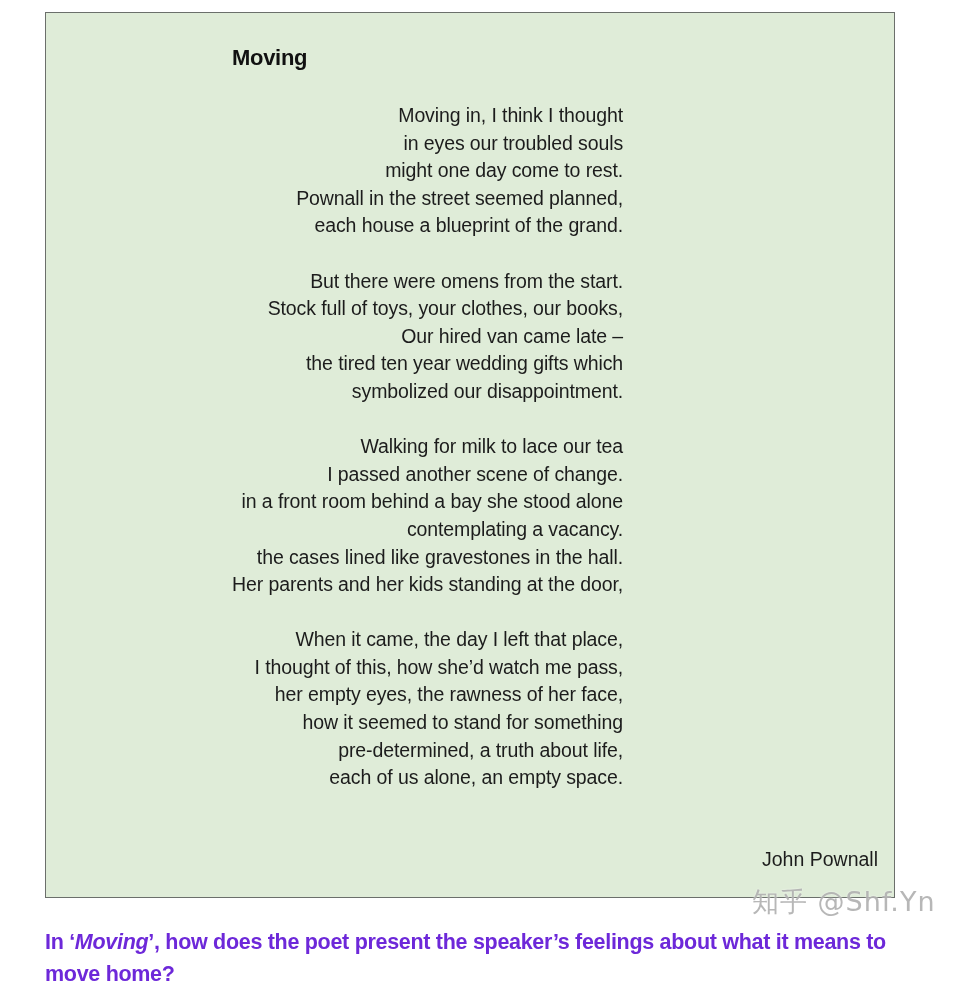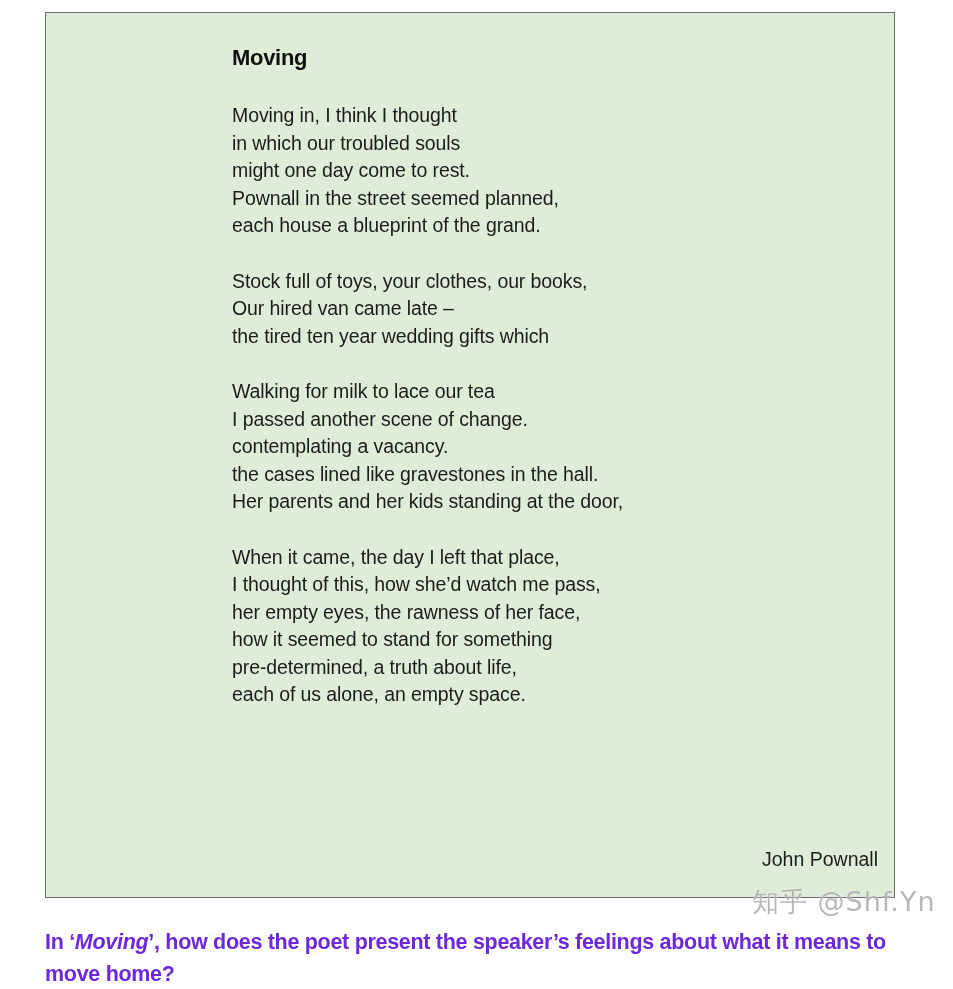--- a/index.html
+++ b/index.html
@@ -44,20 +44,21 @@
     margin: 0 0 27.6px 0;
   }
   .poem-line {
     display: block;
     font-size: 19.5px;
     line-height: 27.6px;
     height: 27.6px;
     white-space: nowrap;
     color: #1c1c1c;
     letter-spacing: -0.1px;
+    text-align: right;
   }
   .poem-author {
     position: absolute;
     right: 16px;
     top: 835px;
     font-size: 19.5px;
     color: #1c1c1c;
   }
   .question {
     position: absolute;
@@ -88,33 +89,36 @@
 </style>
 </head>
 <body>
 
 <div class="poem-box">
   <h1 class="poem-title">Moving</h1>
 
   <div class="poem-body">
     <div class="stanza">
       <span class="poem-line">Moving in, I think I thought</span>
-      <span class="poem-line">in which our troubled souls</span>
+      <span class="poem-line">in eyes our troubled souls</span>
       <span class="poem-line">might one day come to rest.</span>
       <span class="poem-line">Pownall in the street seemed planned,</span>
       <span class="poem-line">each house a blueprint of the grand.</span>
     </div>
     <div class="stanza">
+      <span class="poem-line">But there were omens from the start.</span>
       <span class="poem-line">Stock full of toys, your clothes, our books,</span>
       <span class="poem-line">Our hired van came late –</span>
       <span class="poem-line">the tired ten year wedding gifts which</span>
+      <span class="poem-line">symbolized our disappointment.</span>
     </div>
     <div class="stanza">
       <span class="poem-line">Walking for milk to lace our tea</span>
       <span class="poem-line">I passed another scene of change.</span>
+      <span class="poem-line">in a front room behind a bay she stood alone</span>
       <span class="poem-line">contemplating a vacancy.</span>
       <span class="poem-line">the cases lined like gravestones in the hall.</span>
       <span class="poem-line">Her parents and her kids standing at the door,</span>
     </div>
     <div class="stanza">
       <span class="poem-line">When it came, the day I left that place,</span>
       <span class="poem-line">I thought of this, how she’d watch me pass,</span>
       <span class="poem-line">her empty eyes, the rawness of her face,</span>
       <span class="poem-line">how it seemed to stand for something</span>
       <span class="poem-line">pre-determined, a truth about life,</span>

